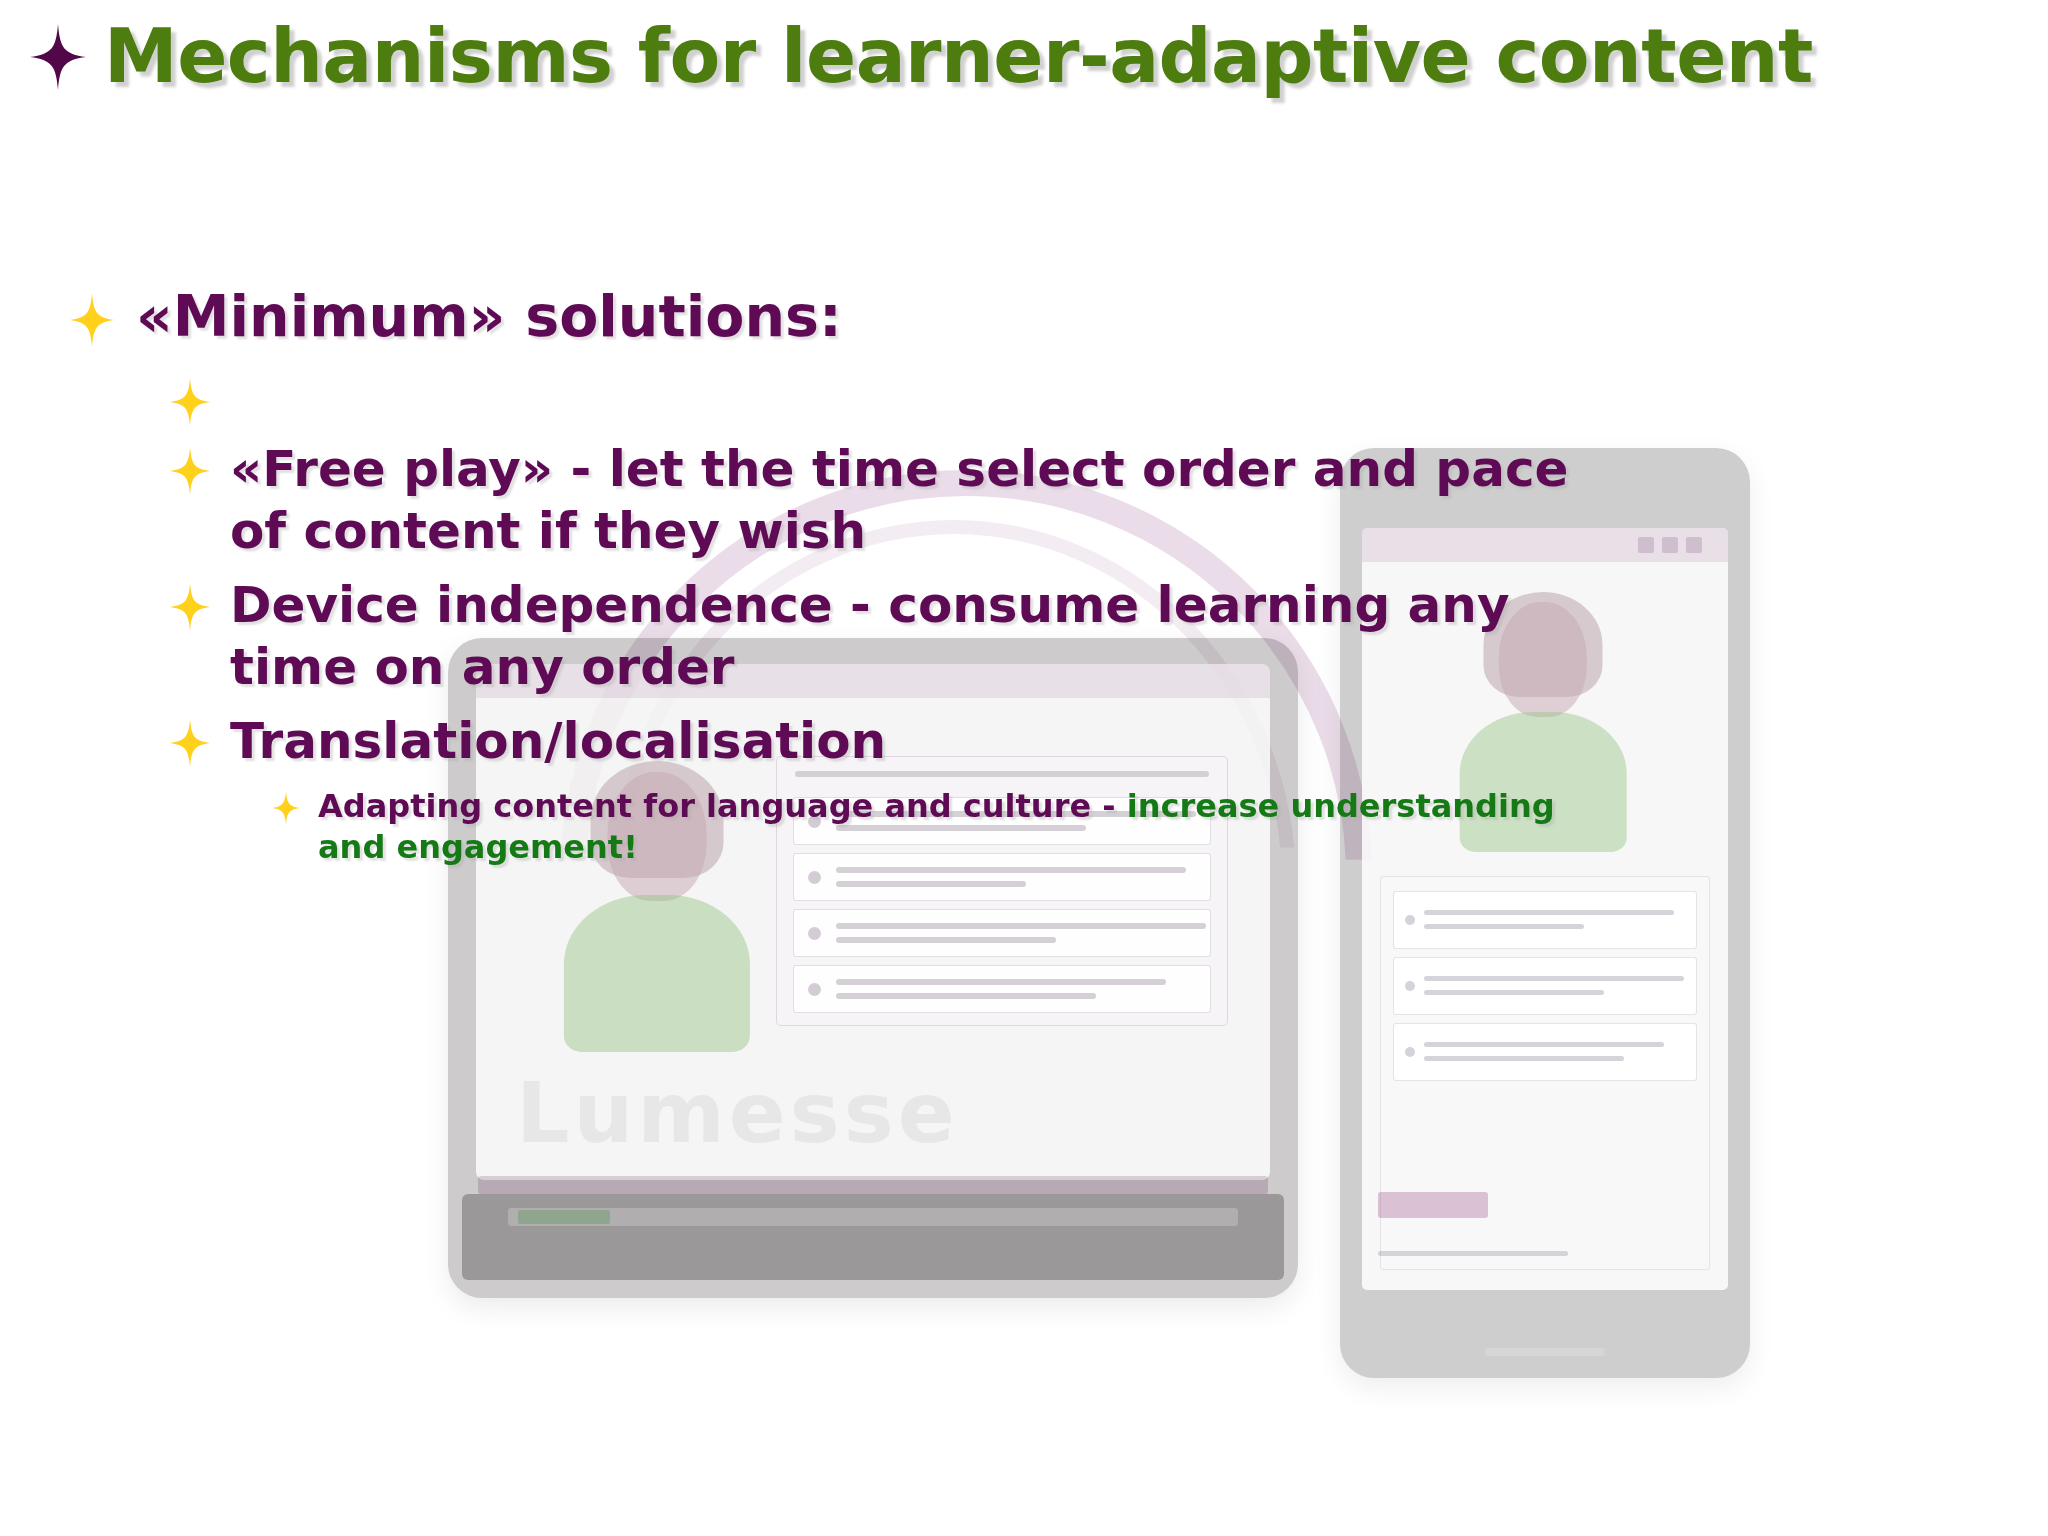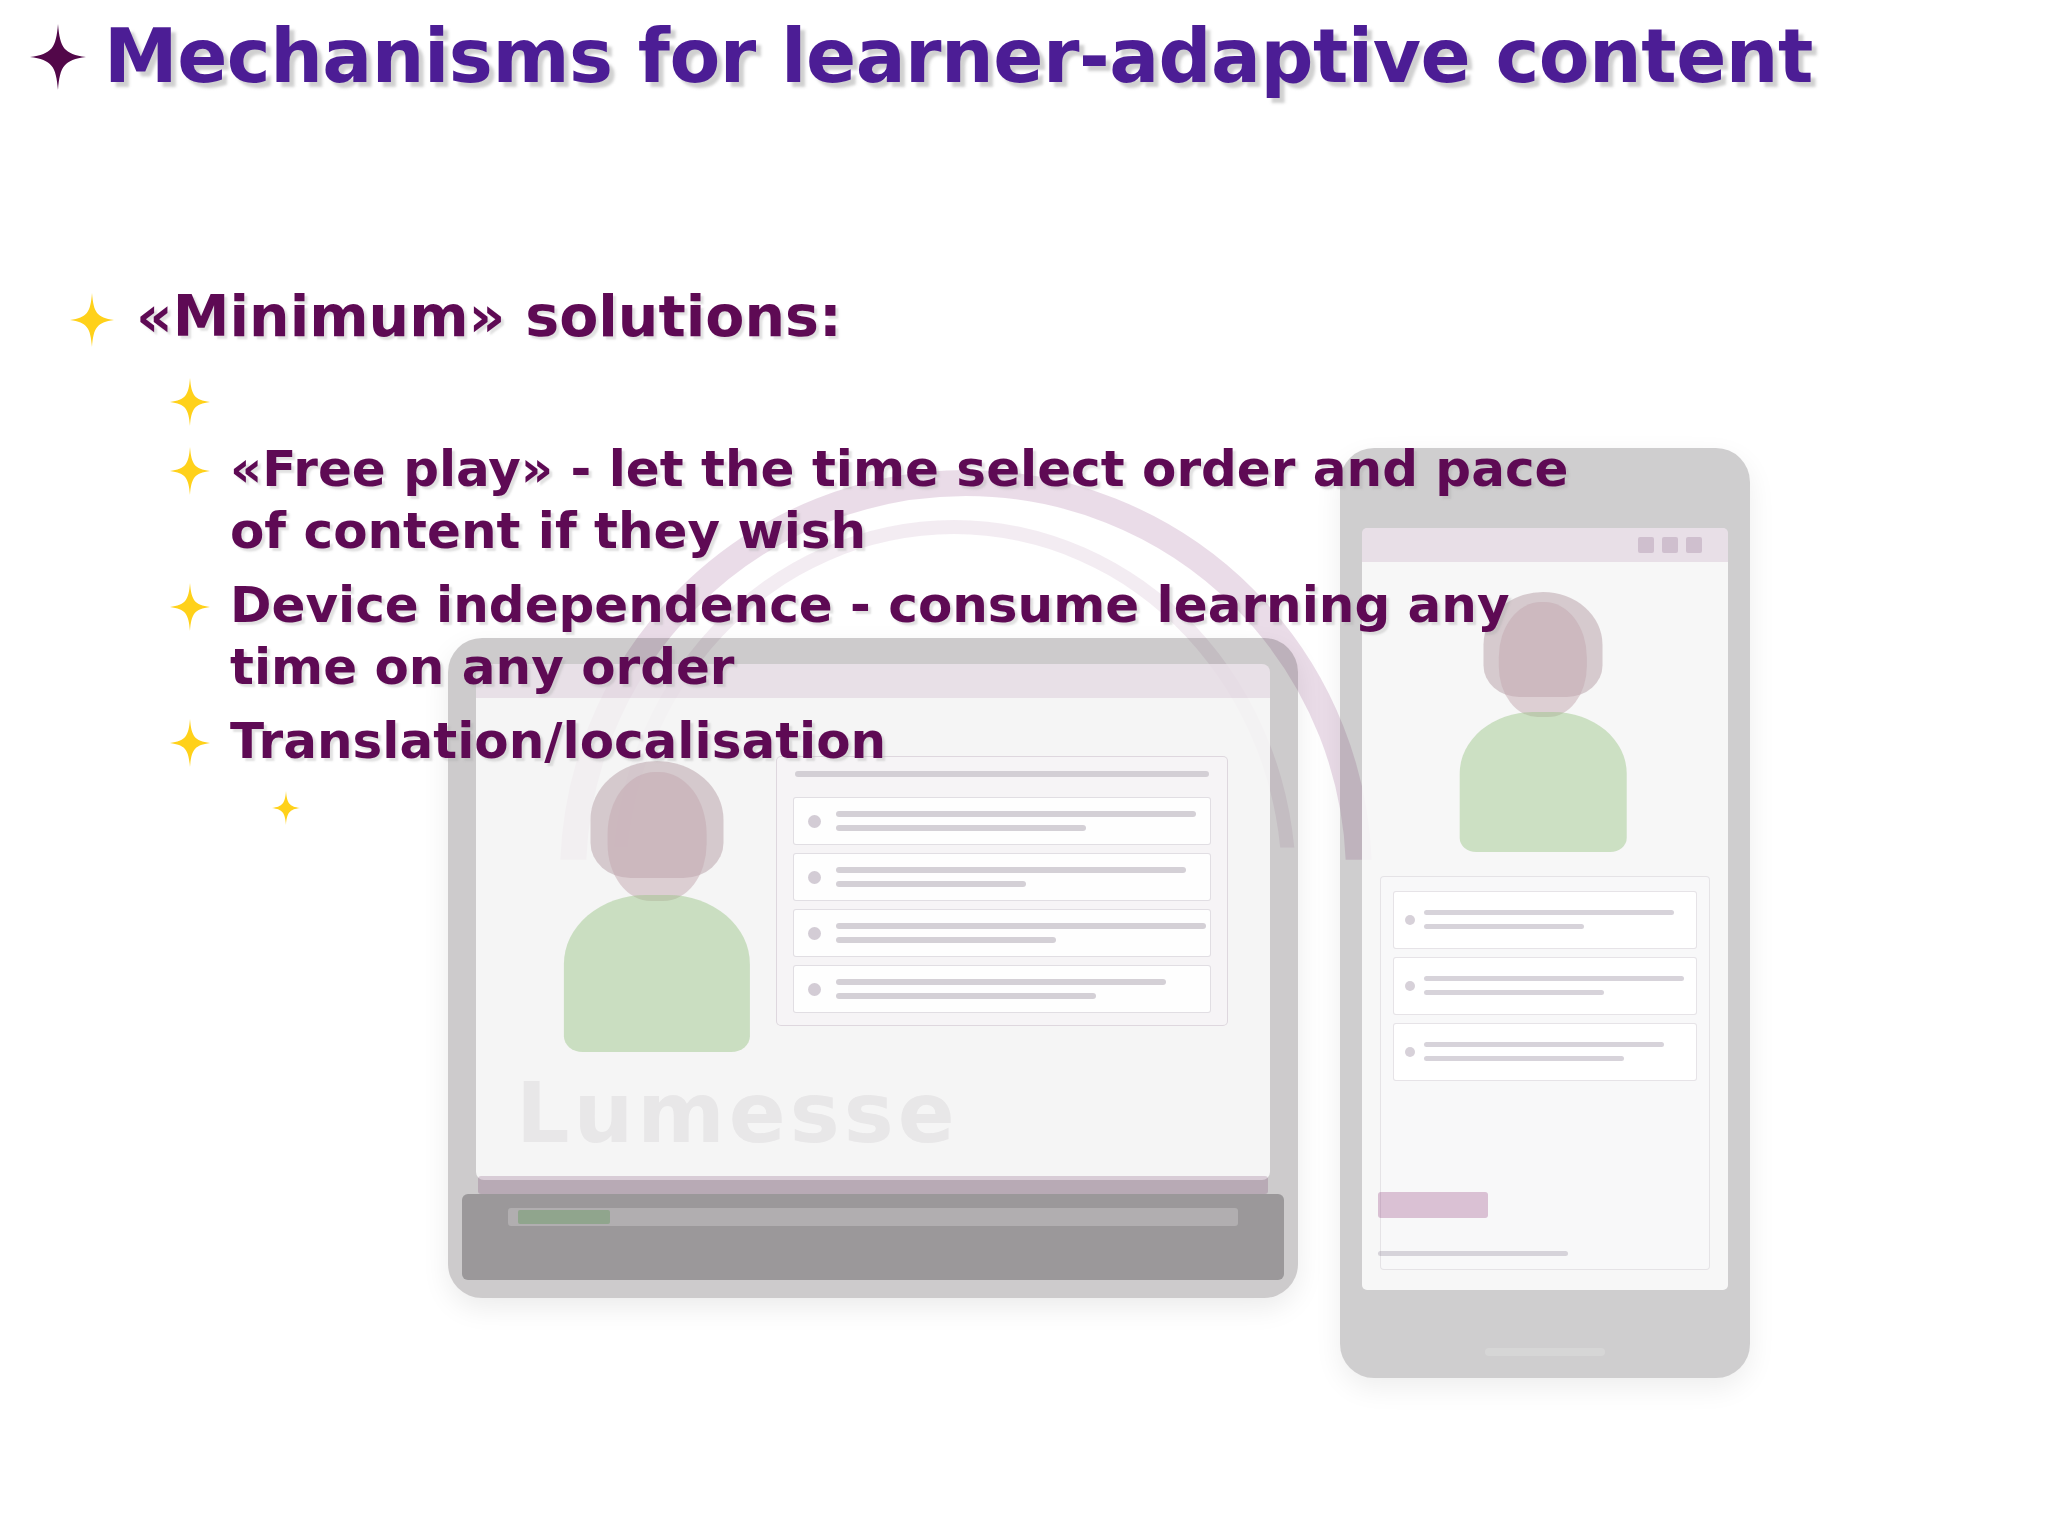--- a/index.html
+++ b/index.html
@@ -339,21 +339,21 @@
     top: 18px;
     right: 40px;
     display: flex;
     align-items: center;
     gap: 18px;
   }
   .title-text {
     font-family: "DejaVu Sans", sans-serif;
     font-size: 74px;
     font-weight: bold;
-    color: #4c1d95;
+    color: #4d7c0f;
     text-shadow: 5px 5px 3px rgba(150,150,150,0.45);
     line-height: 1.05;
     white-space: nowrap;
     letter-spacing: -0.5px;
   }
 
   
   .bullets {
     position: absolute;
     left: 0;
@@ -553,18 +553,19 @@
         </span>
         <span class="txt">Translation/localisation</span>
       </div>
 
       <div class="b lvl3">
         <span class="sparkle">
           <svg width="28" height="34" viewBox="0 0 28 34">
             <path d="M14 0 C15 12.2 17.1 15.4 28 17 C17.1 18.6 15 21.8 14 34 C13 21.8 10.9 18.6 0 17 C10.9 15.4 13 12.2 14 0 Z" fill="#FFD11A"></path>
           </svg>
         </span>
+        <span class="txt"><span>Adapting content for language and culture - </span><span class="green">increase understanding and engagement!</span></span>
       </div>
 
     </div>
 
   </div>
 </div>
 
 </body></html>

